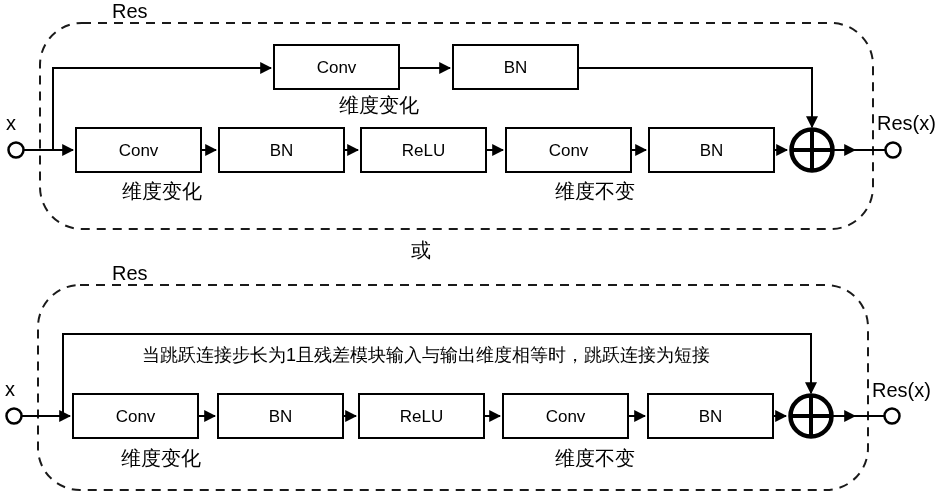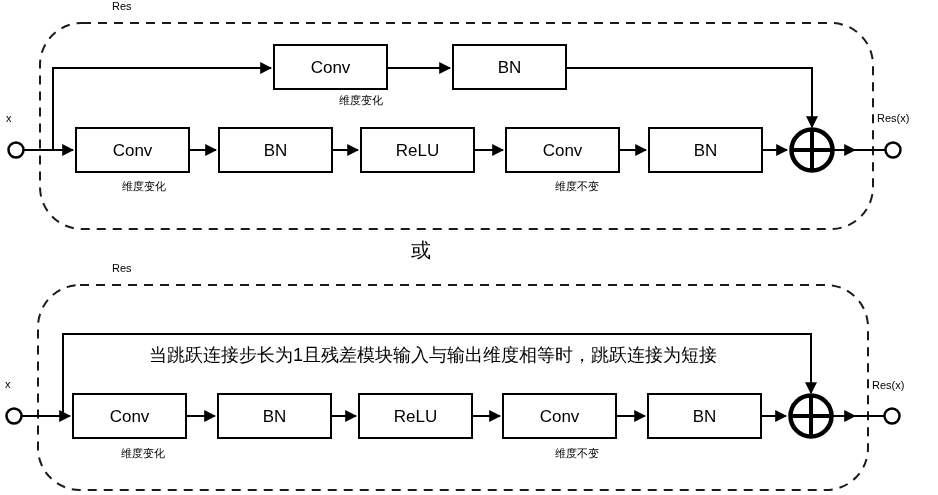--- a/index.html
+++ b/index.html
@@ -18,34 +18,34 @@
   }
   svg.wires {
     position: absolute;
     left: 0;
     top: 0;
     width: 938px;
     height: 495px;
   }
   .node {
     position: absolute;
-    width: 115px;
+    width: 127px;
     height: 46px;
     border: 2px solid #000000;
     background: #ffffff;
     box-sizing: border-box;
     display: flex;
     align-items: center;
     justify-content: center;
     font-size: 17px;
     line-height: 1;
   }
   .lbl {
     position: absolute;
-    font-size: 11px;
+    font-size: 20px;
     line-height: 1.1;
     white-space: nowrap;
   }
   .lbl.ctr {
   }
   .note {
     position: absolute;
     font-size: 18px;
     line-height: 1.1;
     text-align: center;
@@ -132,21 +132,21 @@
   <div class="lbl ctr" style="left:555px; top:180px; width:160px;">维度不变</div>
 
   <div class="lbl" style="left:877px; top:112px;">Res(x)</div>
 
   <div class="or-lbl" style="left:386px; top:239px; width:70px;">或</div>
 
   <div class="lbl" style="left:112px; top:262px;">Res</div>
 
   <div class="lbl" style="left:5px; top:378px;">x</div>
 
-  <div class="note" style="left:82px; top:346px; width:702px;">当跳跃连接步长为1且残差模块输入与输出维度相等时，跳跃连接为短接</div>
+  <div class="note" style="left:75px; top:346px; width:702px;">当跳跃连接步长为1且残差模块输入与输出维度相等时，跳跃连接为短接</div>
 
   <div class="node" style="left:72px; top:393px;">Conv</div>
   <div class="node" style="left:217px; top:393px;">BN</div>
   <div class="node" style="left:358px; top:393px;">ReLU</div>
   <div class="node" style="left:502px; top:393px;">Conv</div>
   <div class="node" style="left:647px; top:393px;">BN</div>
 
   <div class="lbl ctr" style="left:121px; top:447px; width:160px;">维度变化</div>
   <div class="lbl ctr" style="left:555px; top:447px; width:160px;">维度不变</div>
 

